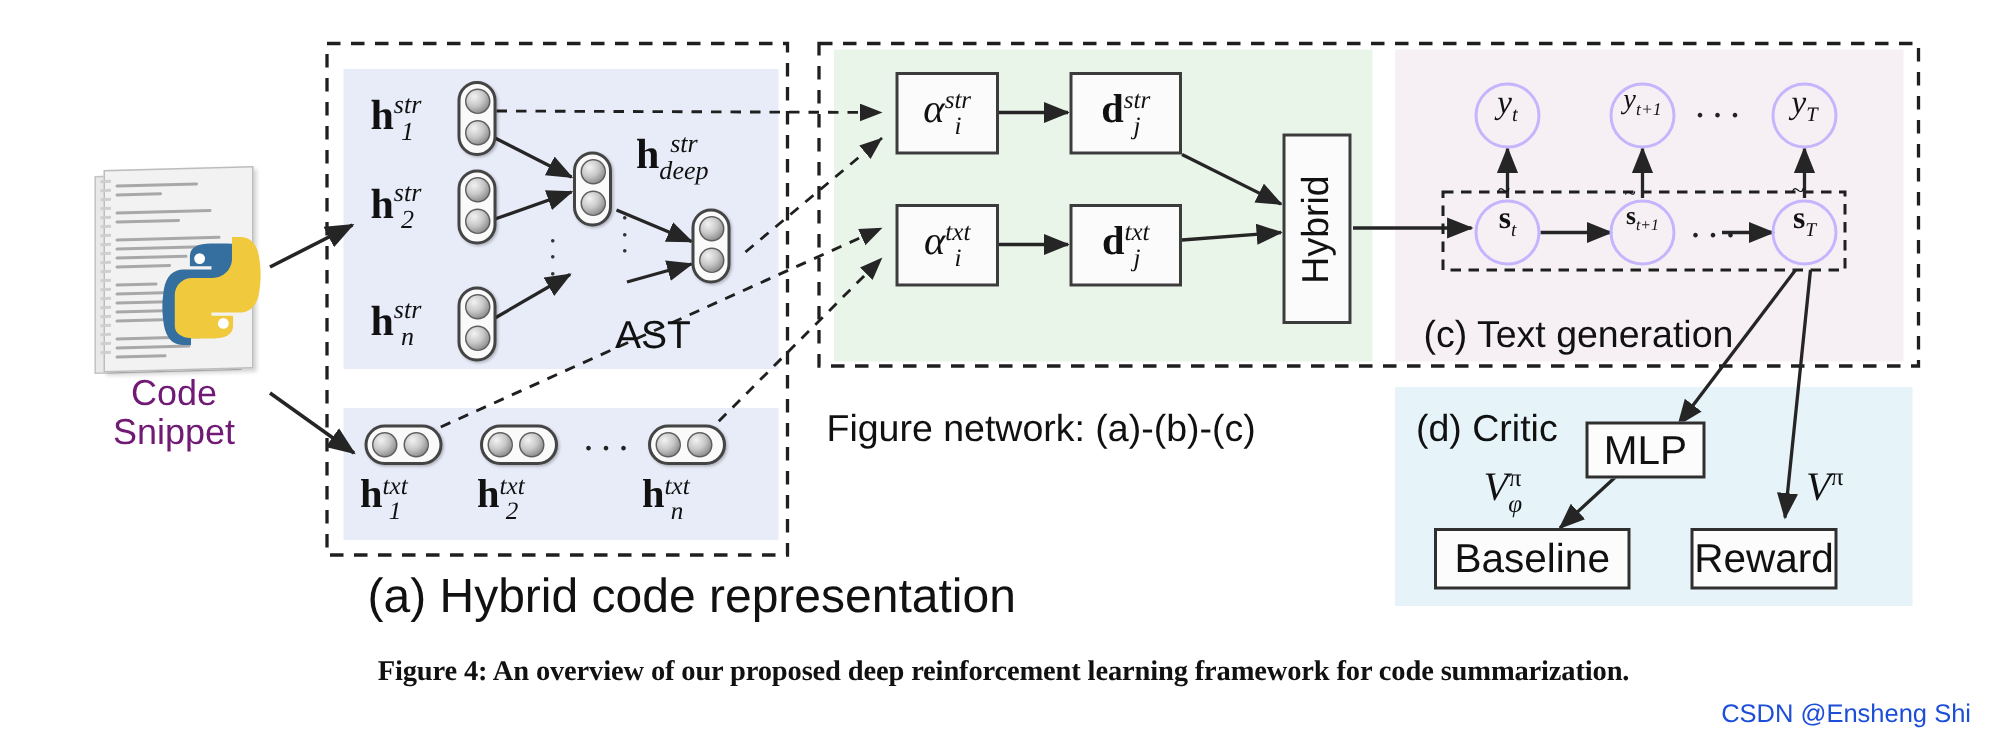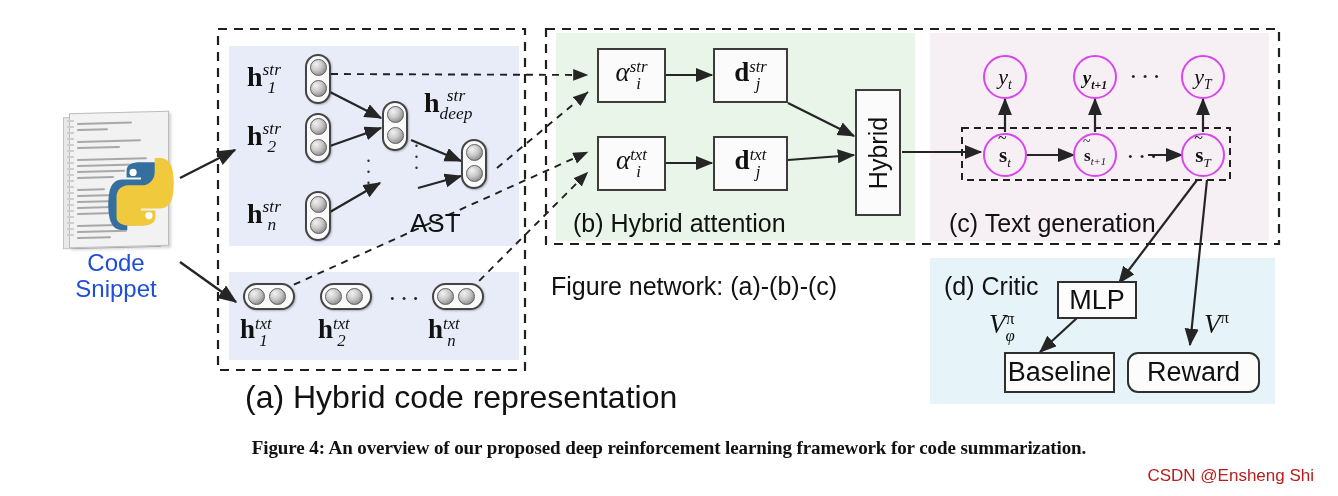--- a/index.html
+++ b/index.html
@@ -48,21 +48,21 @@
     color: #d8d8d8;
     font-family: "DejaVu Sans", sans-serif;
     white-space: nowrap;
     letter-spacing: 2px;
   }
   .wm-csdn {
     position: absolute;
     right: 24px;
     top: 466px;
     font-size: 17px;
-    color: #b91c1c;
+    color: #1d4ed8;
     font-family: "Liberation Sans", sans-serif;
     white-space: nowrap;
   }
 
   
   .code-doc {
     position: absolute;
     left: 63px;
     top: 112px;
     width: 110px;
@@ -115,21 +115,21 @@
     left: 42px; top: 46px;
     width: 72px; height: 72px;
   }
   .code-label {
     position: absolute;
     left: 46px;
     top: 250px;
     width: 140px;
     text-align: center;
     font-size: 24px;
-    color: #1d4ed8;
+    color: #701a75;
     line-height: 1.08;
     font-family: "Liberation Sans", sans-serif;
   }
 
   
   .mlabel {
     position: absolute;
     font-family: "Liberation Serif", serif;
     color: #111;
     white-space: nowrap;
@@ -243,26 +243,25 @@
     box-sizing: border-box;
   }
   .pill-v .ball:nth-of-type(1) { left: 3px; top: 3px; }
   .pill-v .ball:nth-of-type(2) { left: 3px; top: 24px; }
   .pill-h .ball:nth-of-type(1) { left: 3px; top: 3px; }
   .pill-h .ball:nth-of-type(2) { left: 24px; top: 3px; }
 
   
   .circ {
     position: absolute;
-    border: 2px solid #d946ef;
+    border: 2px solid #c4b5fd;
     border-radius: 50%;
     background: transparent;
     box-sizing: border-box;
     display: flex;
-    align-items: center;
     justify-content: center;
     font-family: "Liberation Serif", serif;
     color: #111;
   }
 
   .dots-h {
     position: absolute;
     font-size: 26px;
     letter-spacing: 3px;
     color: #222;
@@ -497,28 +496,27 @@
   <div class="sbox filled" style="left:713px; top:136px; width:75px; height:55px;">
     <div class="mlabel" style="position:static; font-size:27px;">
       <span class="bf">d</span><span class="supsub"><span>txt</span><span>j</span></span>
     </div>
   </div>
 
   <div class="hybrid-box" style="left:855px; top:89px; width:46px; height:127px;">
     <span class="hybrid-text">Hybrid</span>
   </div>
 
-  <div class="plabel" style="left:573px; top:209px; font-size:25px;">(b) Hybrid attention</div>
 
   <div class="circ" style="left:983px; top:55px; width:44px; height:44px; font-size:22px;">
     <span class="mlabel" style="position:static; font-size:22px;">
       <span class="it">y</span><span class="sub">t</span>
     </span>
   </div>
-  <div class="circ" style="left:1073px; top:55px; width:44px; height:44px; font-size:19px;font-weight:bold;">
+  <div class="circ" style="left:1073px; top:55px; width:44px; height:44px; font-size:19px;">
     <span class="mlabel" style="position:static; font-size:19px;">
       <span class="it">y</span><span class="sub">t+1</span>
     </span>
   </div>
   <div class="circ" style="left:1181px; top:55px; width:44px; height:44px; font-size:22px;">
     <span class="mlabel" style="position:static; font-size:22px;">
       <span class="it">y</span><span class="sub">T</span>
     </span>
   </div>
   <div class="dots-h" style="left:1129px; top:62px;">···</div>
@@ -539,23 +537,23 @@
     </span>
   </div>
   <div class="dots-h" style="left:1126px; top:142px;">···</div>
 
   <div class="plabel" style="left:944px; top:272px; font-size:25px;">(d) Critic</div>
 
   <div class="plabel" style="left:949px; top:209px; font-size:25px;">(c) Text generation</div>
 
   <div class="crit-box" style="left:1057px; top:281px; width:80px; height:38px;">MLP</div>
 
-  <div class="crit-box" style="left:1004px; top:352px; width:111px; height:41px;">Baseline</div>
-
-  <div class="crit-box" style="left:1127px; top:352px; width:133px; height:41px;border-radius:11px;">Reward</div>
+  <div class="crit-box" style="left:956px; top:352px; width:131px; height:41px;">Baseline</div>
+
+  <div class="crit-box" style="left:1127px; top:352px; width:98px; height:41px;">Reward</div>
 
   <div class="mlabel" style="left:989px; top:310px; font-size:27px;">
     <span class="it">V</span><span class="supsub"><span style="font-style:normal;">π</span><span>φ</span></span>
   </div>
   <div class="mlabel" style="left:1204px; top:311px; font-size:27px;">
     <span class="it">V</span><span class="sup" style="font-style:normal;">π</span>
   </div>
 
   <div class="notes">
     <div>Figure network: (a)-(b)-(c)</div>

